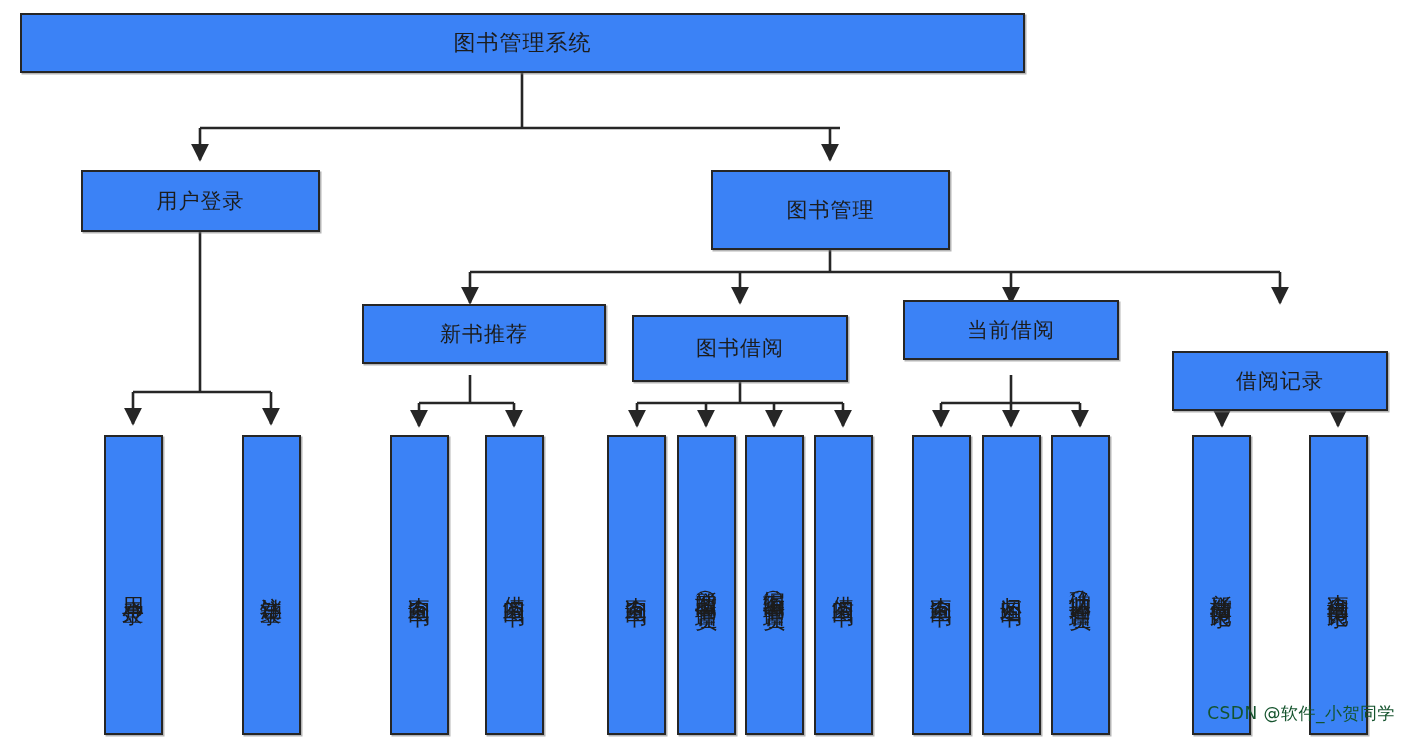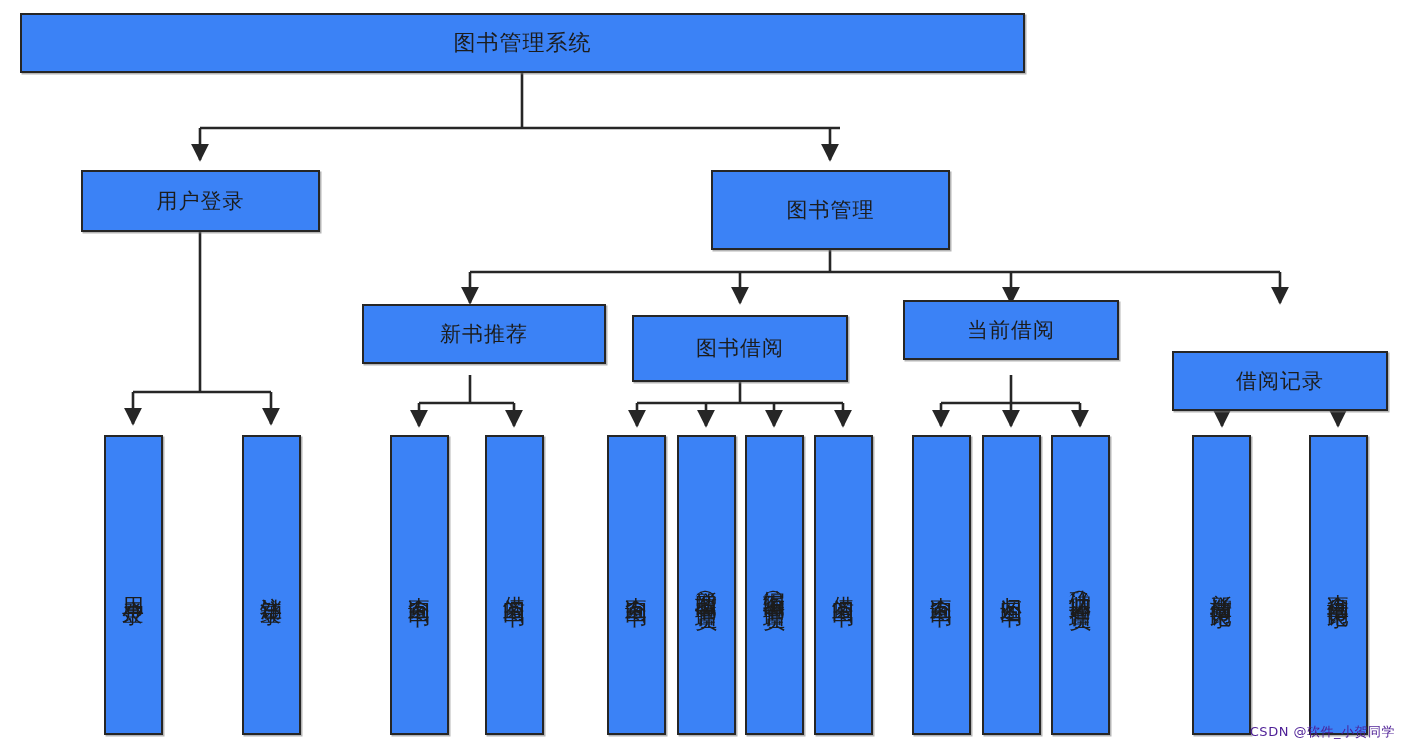--- a/index.html
+++ b/index.html
@@ -49,23 +49,23 @@
     text-orientation:upright;
     font-size:22px;
     letter-spacing:3px;
     line-height:1.05;
     white-space:nowrap;
     text-align:center;
   }
   #watermark{
     position:absolute;
     right:10px;
-    bottom:6px;
-    font-size:13px;
-    color:#4c1d95;
+    bottom:22px;
+    font-size:17px;
+    color:#14532d;
     letter-spacing:.5px;
     white-space:nowrap;
     user-select:none;
   }
 </style>
 </head>
 <body>
 
 <div id="canvas">
 

